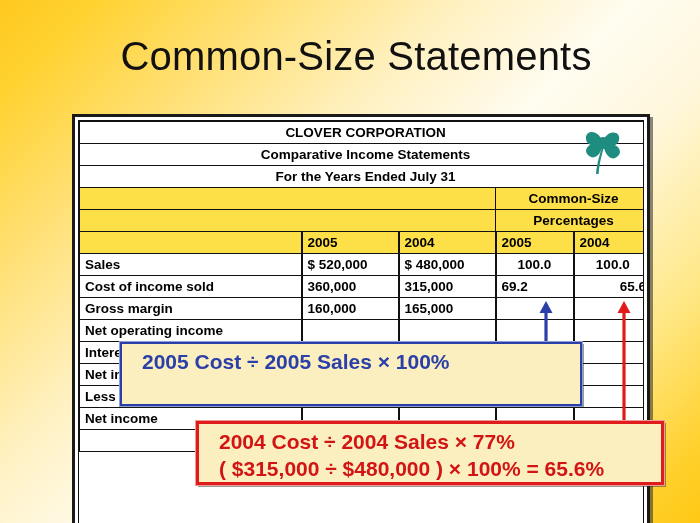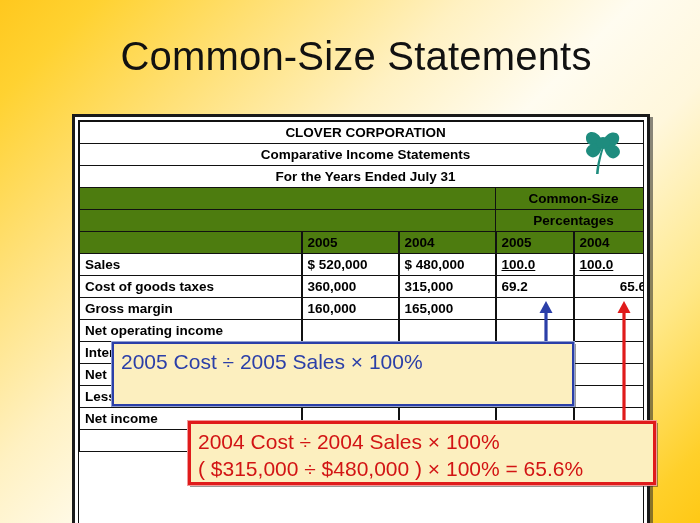--- a/index.html
+++ b/index.html
@@ -79,36 +79,36 @@
   .c-y2    { width: 97px;  text-align: right; }
   .c-p1    { width: 78px;  text-align: center; }
   .c-p2    { width: 78px;  text-align: center; }
   td.hdr-block {
     border: none;
     text-align: center;
     height: 25px;
     line-height: 24px;
     font-size: 14.5px;
   }
-  tr.green td { background: #4d7c0f; }
+  tr.green td { background: #fde047; }
   td.green-blank { background: #CFFBCF; border-left: none; border-right: none; }
   td.cs-title {
     background: #CFFBCF;
     text-align: center;
     font-size: 14px;
     border: none;
   }
   td.yearhdr {
     background: #CFFBCF;
     text-align: left;
     font-size: 14px;
   }
   .blue-val { color: #2B3FA8; text-align: left; padding-right: 9px; }
   .red-val  { color: #E01B1B; text-align: right; padding-right: 9px; }
-  .num-pct  { text-align: left; padding-right: 12px; text-decoration: underline; }
+  .num-pct  { text-align: center; padding-right: 12px; }
 
   .thickline td { border-top: 2px solid #111; }
   .dbl-left { border-left: 2px solid #111 !important; }
 
   
   #clover {
     position: absolute;
     left: 577px; top: 124px;
     width: 52px; height: 56px;
     pointer-events: none;
@@ -118,24 +118,25 @@
   .arrow {
     position: absolute;
     pointer-events: none;
   }
 
   
   .callout {
     position: absolute;
     background: #FCEFBF;
     box-sizing: border-box;
-    font-weight: normal;
+    font-weight: bold;
     font-family: "Liberation Sans", sans-serif;
-    padding: 4px 9px 5px 7px;
+    padding: 4px 9px 5px 20px;
     box-shadow: 2px 2px 0 rgba(30,30,30,0.45);
+    margin-left: 8px;
   }
   #callout-blue {
     left: 112px; top: 342px;
     width: 462px; height: 64px;
     border: 2px solid #2B3FA8;
     color: #2B3FA8;
     outline: 1px solid #8f9ed0;
   }
   #callout-red {
     left: 188px; top: 421px;
@@ -197,21 +198,21 @@
 
           <tr>
             <td>Sales</td>
             <td class="dbl-left">$ 520,000</td>
             <td class="dbl-left">$ 480,000</td>
             <td class="dbl-left num-pct">100.0</td>
             <td class="dbl-left num-pct">100.0</td>
           </tr>
 
           <tr>
-            <td>Cost of goods taxes</td>
+            <td>Cost of income sold</td>
             <td class="dbl-left">360,000</td>
             <td class="dbl-left">315,000</td>
             <td class="dbl-left blue-val">69.2</td>
             <td class="dbl-left red-val">65.6</td>
           </tr>
 
           <tr class="thickline">
             <td>Gross margin</td>
             <td class="dbl-left">160,000</td>
             <td class="dbl-left">165,000</td>
@@ -291,17 +292,17 @@
   <svg class="arrow" style="left:614px; top:300px; width:20px; height:128px;" viewBox="0 0 20 128">
     <line x1="10" y1="128" x2="10" y2="9" stroke="#E01B1B" stroke-width="3.2"></line>
     <polygon points="10,1 3.5,13 16.5,13" fill="#E01B1B"></polygon>
   </svg>
 
   <div id="callout-blue" class="callout">
     <div class="ln">2005 Cost ÷ 2005 Sales × 100%</div>
   </div>
 
   <div id="callout-red" class="callout">
-    <div class="ln">2004 Cost ÷ 2004 Sales × 100%</div>
+    <div class="ln">2004 Cost ÷ 2004 Sales × 77%</div>
     <div class="ln">( $315,000  ÷  $480,000 ) × 100% = 65.6%</div>
   </div>
 
 </div>
 
 </body></html>

